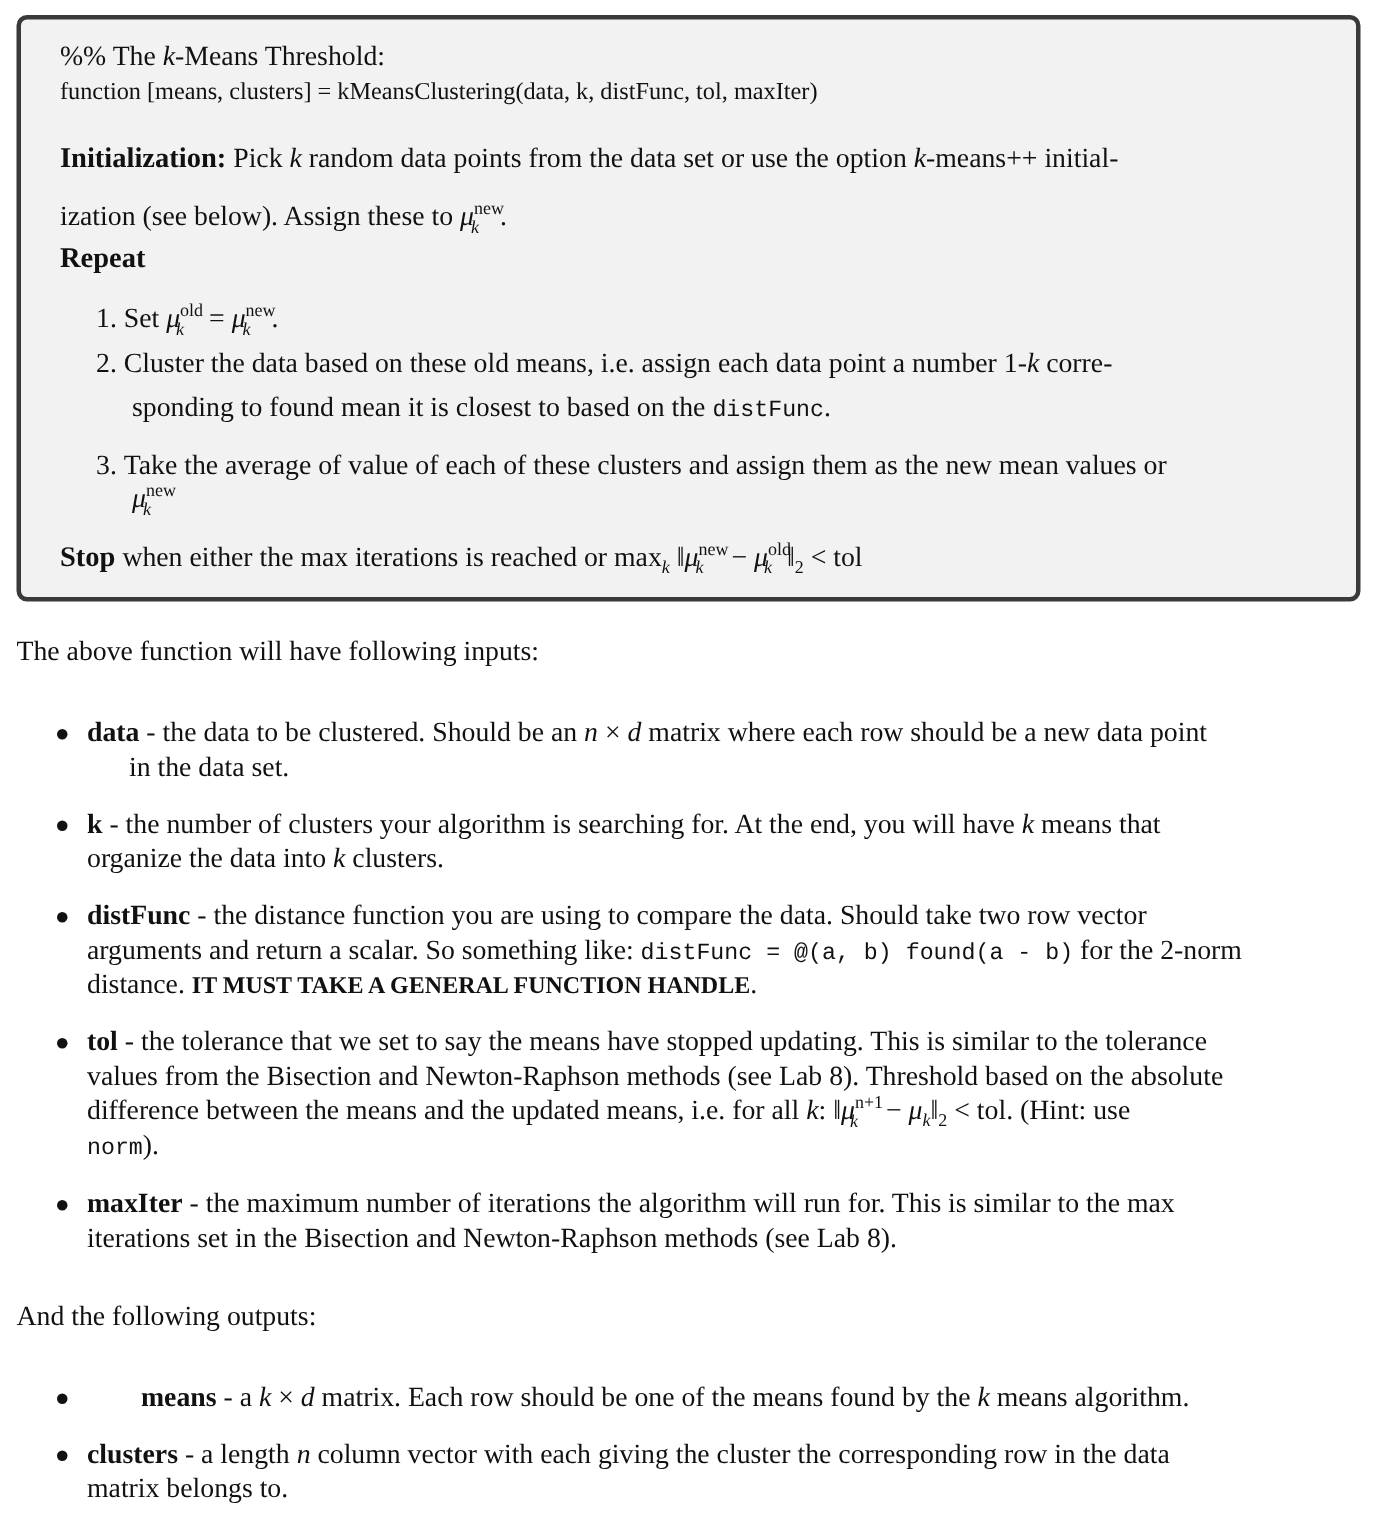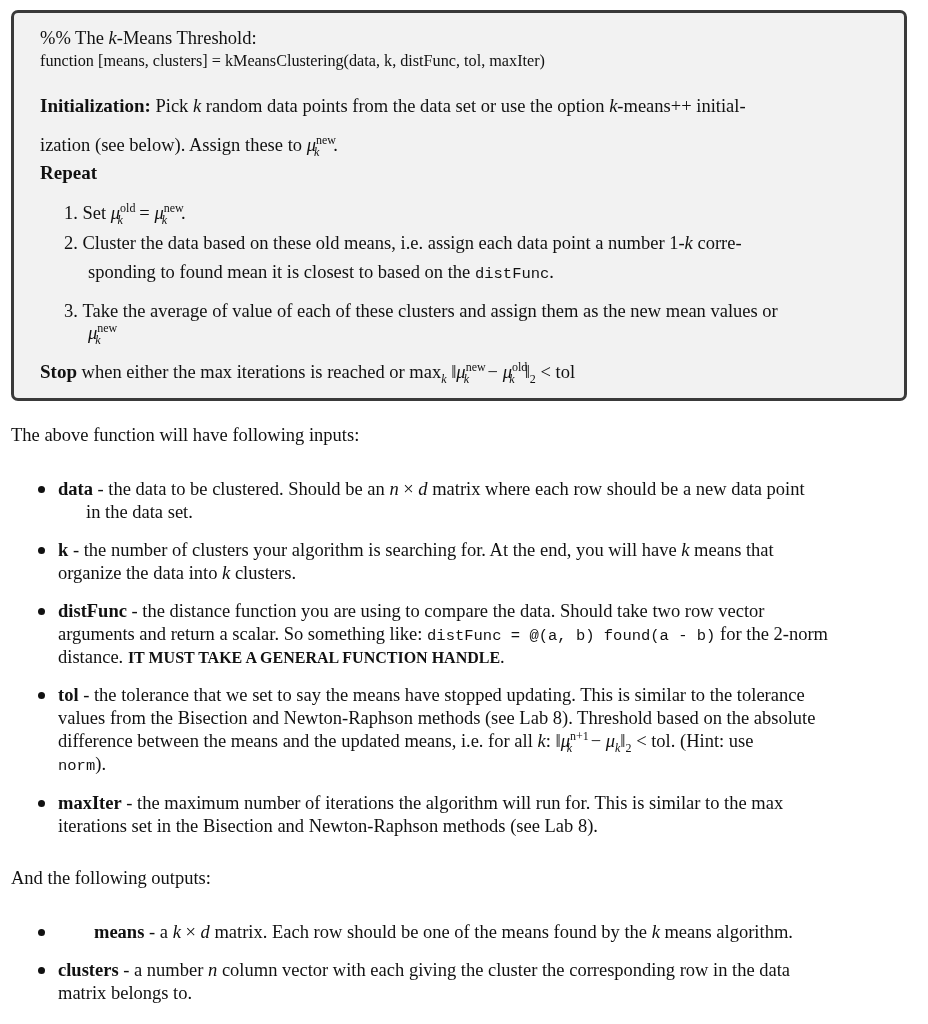--- a/index.html
+++ b/index.html
@@ -70,14 +70,14 @@
 <div class="bullet" style="left:38px; top:800px;"></div>
 <div class="line" style="left:58px; top:792px;"><span class="b">maxIter</span><span> - the maximum number of iterations the algorithm will run for.  This is similar to the max</span></div>
 <div class="line" style="left:58px; top:815px;">iterations set in the Bisection and Newton-Raphson methods (see Lab 8).</div>
 
 <div class="line" style="left:11px; top:867px;">And the following outputs:</div>
 
 <div class="bullet" style="left:38px; top:929px;"></div>
 <div class="line" style="left:58px; top:921px;margin-left:36px;"><span class="b">means</span><span> - a </span><i>k</i><span> × </span><i>d</i><span> matrix. Each row should be one of the means found by the </span><i>k</i><span> means algorithm.</span></div>
 
 <div class="bullet" style="left:38px; top:967px;"></div>
-<div class="line" style="left:58px; top:959px;"><span class="b">clusters</span><span> - a number </span><i>n</i><span> column vector with each giving the cluster the corresponding row in the data</span></div>
+<div class="line" style="left:58px; top:959px;"><span class="b">clusters</span><span> - a length </span><i>n</i><span> column vector with each giving the cluster the corresponding row in the data</span></div>
 <div class="line" style="left:58px; top:982px;">matrix belongs to.</div>
 
 </body></html>

